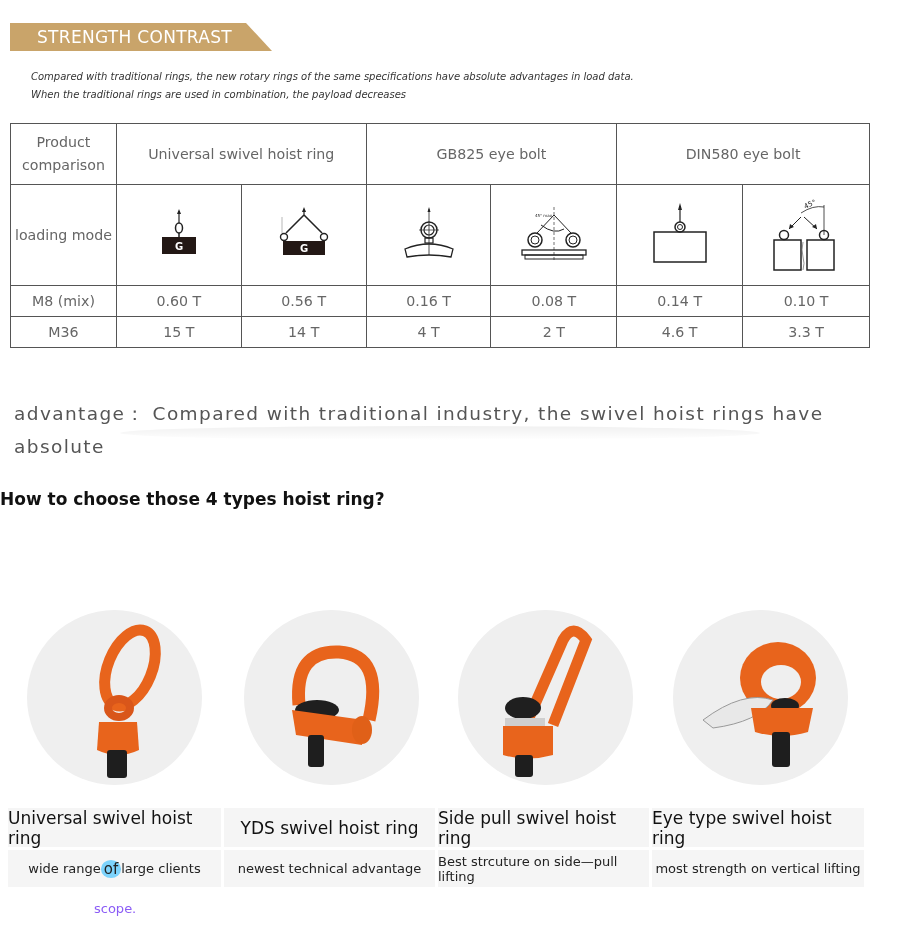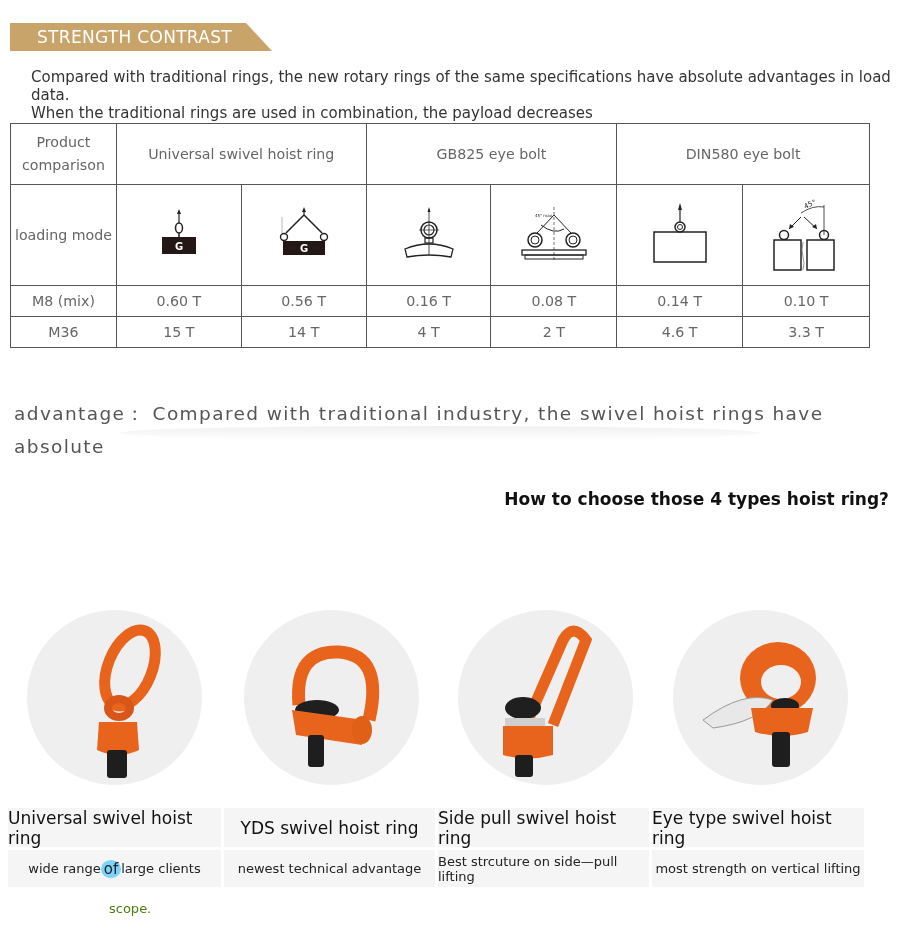--- a/index.html
+++ b/index.html
@@ -2,48 +2,48 @@
 <html><head>
 <meta charset="utf-8">
 <style>
   html, body { margin:0; padding:0; background:#ffffff; }
   body { width:897px; height:926px; position:relative; overflow:hidden; font-family:"DejaVu Sans", sans-serif; color:#444; }
 
   .banner { position:absolute; left:10px; top:23px; width:262px; height:28px; }
   .banner svg { position:absolute; left:0; top:0; }
   .banner-title { position:absolute; left:27px; top:2px; font-family:"DejaVu Sans", sans-serif; font-size:17px; color:#fff; letter-spacing:0.3px; line-height:24px; }
 
-  .intro { position:absolute; left:31px; top:68px; font-size:15px; line-height:18px; color:#333; }
+  .intro { position:absolute; left:31px; top:68px; font-size:10px; line-height:18px; color:#333;font-style:italic; }
 
   table.cmp { position:absolute; left:10px; top:123px; width:860px; border-collapse:collapse; font-family:"DejaVu Sans", sans-serif; font-size:14.2px; color:#666;padding-left:28px; }
   table.cmp td { border:1px solid #555; text-align:center; padding:0; }
   table.cmp tr.h1 td { height:60px; line-height:23px; }
   table.cmp tr.h2 td { height:100px; }
   table.cmp tr.dr td { height:30px; }
   .icon-cell svg { display:block; margin:0 auto; }
 
   .advantage { position:absolute; left:14px; top:397px; width:880px; font-family:"DejaVu Sans", sans-serif; font-size:18.5px; letter-spacing:1.4px; line-height:33px; color:#555; }
   .shadow-band { position:absolute; left:120px; top:426px; width:640px; height:14px; background:linear-gradient(to bottom, rgba(0,0,0,0.06), rgba(0,0,0,0)); border-radius:50%; }
 
-  .choose-title { position:absolute; left:0; width:873px; top:489px; text-align:right; font-family:"DejaVu Sans", sans-serif; font-weight:bold; font-size:17px; color:#111;margin-left:16px; }
+  .choose-title { position:absolute; left:0; width:873px; top:489px; text-align:left; font-family:"DejaVu Sans", sans-serif; font-weight:bold; font-size:17px; color:#111; }
 
   .products { position:absolute; left:0; top:610px; width:897px; height:180px; }
   .prod { position:absolute; top:0; width:175px; height:175px; border-radius:50%; background:#efefef; }
   .prod svg { position:absolute; left:0; top:0; }
 
   .names { position:absolute; left:8px; top:808px; width:858px; }
   .row { display:flex; }
   .row .cell { background:#f5f5f5; margin-right:3px; display:flex; align-items:center; justify-content:center; color:#111; }
   .row .cell:last-child { margin-right:0; }
   .row.title .cell { height:39px; font-size:17px; }
   .row.desc { margin-top:3px; }
   .row.desc .cell { height:37px; font-size:13px; color:#222; }
   .c1 { width:213px; } .c2 { width:211px; } .c3 { width:211px; } .c4 { width:212px; }
   .of-word { background:#7dd3fc; border-radius:50%; padding:0 3px; font-size:15px; }
-  .scope { position:absolute; left:109px; top:901px; font-size:13px; color:#4d7c0f; }
+  .scope { position:absolute; left:94px; top:901px; font-size:13px; color:#8b5cf6; }
 </style>
 </head>
 <body>
 
 <div class="banner">
   <svg width="262" height="28">
     <polygon points="0,0 236,0 262,28 0,28" fill="#c9a46a"></polygon>
   </svg>
   <div class="banner-title">STRENGTH CONTRAST</div>
 </div>

